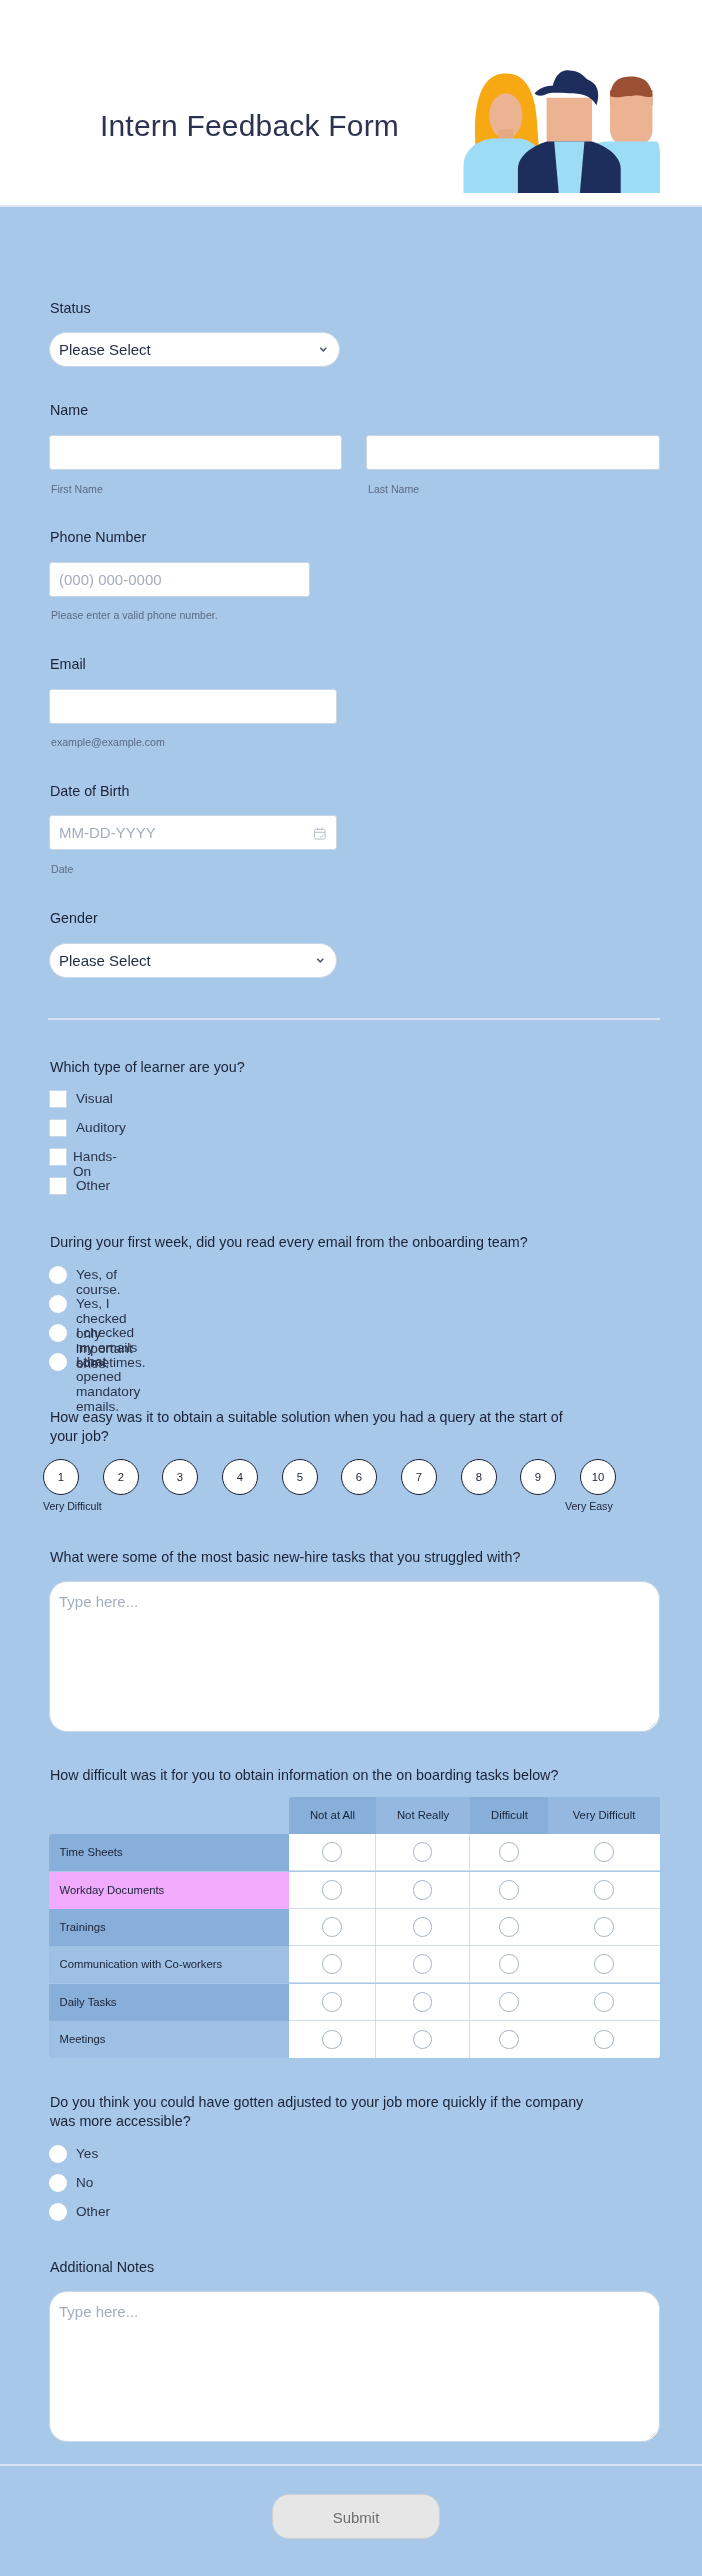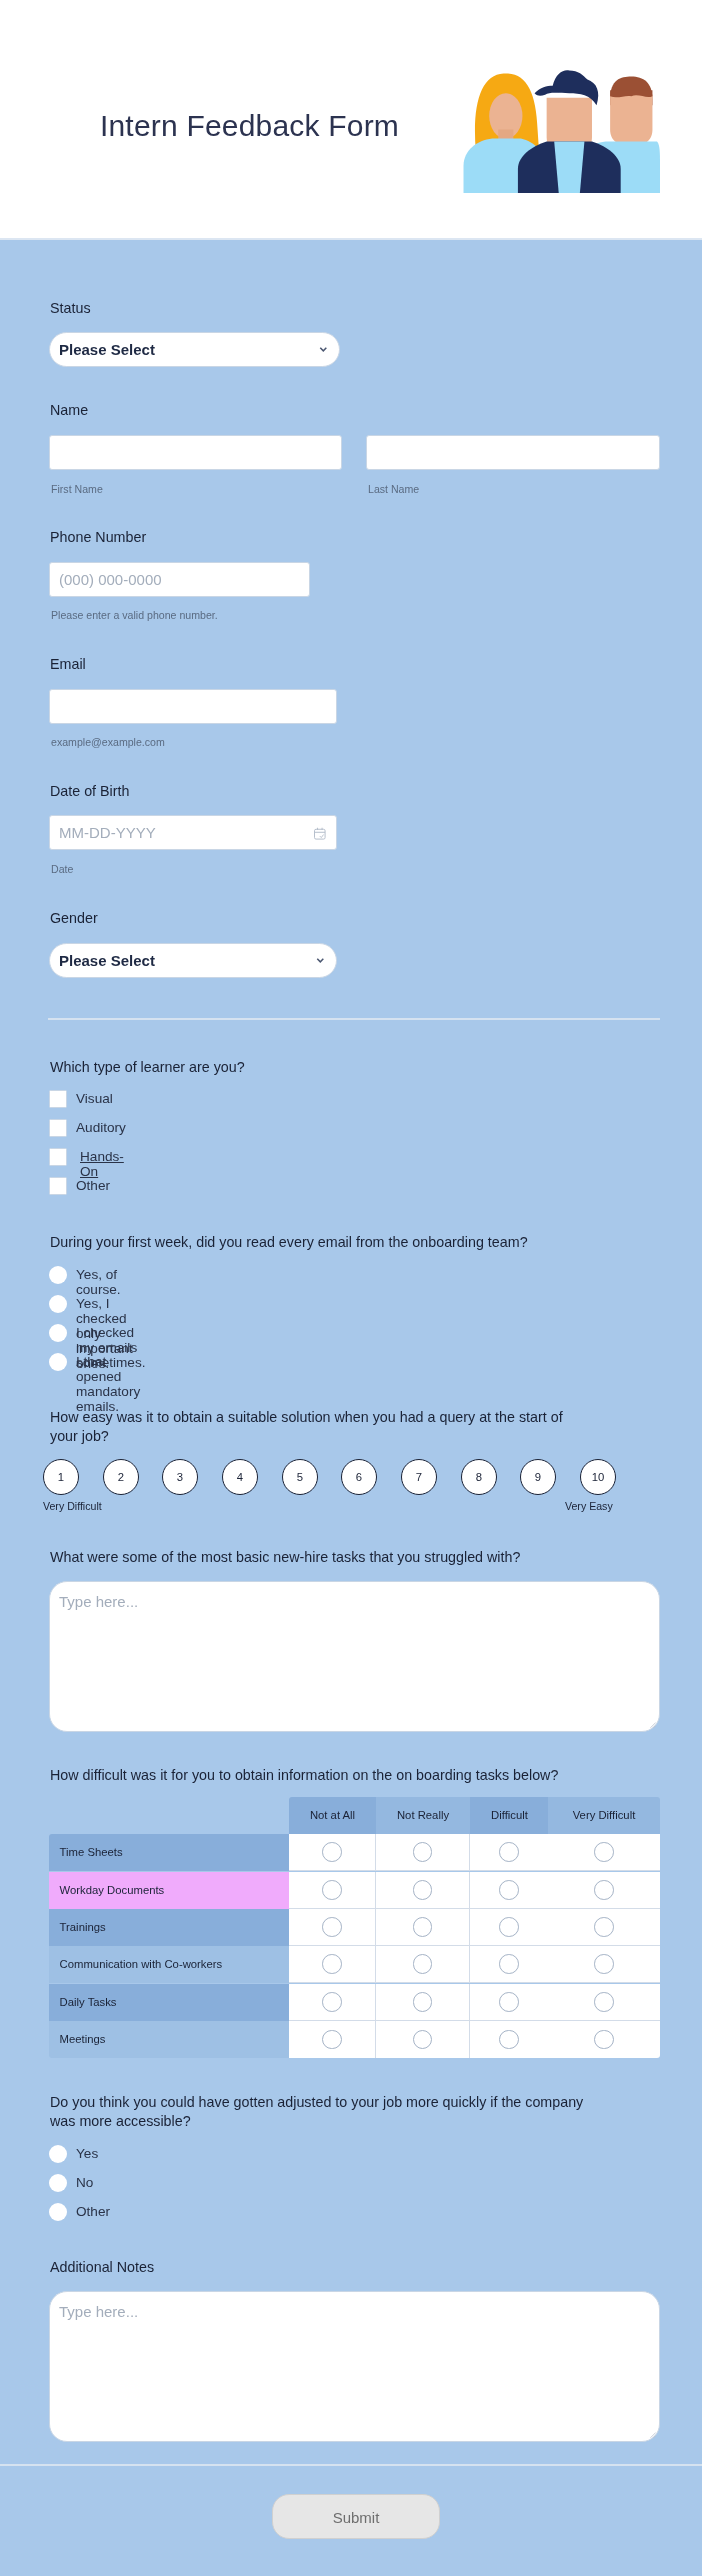--- a/index.html
+++ b/index.html
@@ -1,27 +1,27 @@
 <!DOCTYPE html>
 <html style="font-size:12px"><head>
 <meta charset="utf-8">
 <style>
   * { box-sizing: border-box; margin: 0; padding: 0; }
   html, body { width: 702px; height: 2576px; overflow: hidden; }
   body { font-family: "Liberation Sans", "DejaVu Sans", sans-serif; background: #A8C8EA; color: #1F2A44; position: relative; }
-  .header { position: absolute; left: 0; top: 0; width: 702px; height: 240px; background: #FFFFFF; border-bottom: 2.3px solid #DCE6F2; }
+  .header { position: absolute; left: 0; top: 0; width: 702px; height: 207px; background: #FFFFFF; border-bottom: 2.3px solid #DCE6F2; }
   .title { position: absolute; left: 91px; top: 109px; width: 317px; font-size: 30px; font-weight: 500; color: #2C3350; letter-spacing: 0.2px; text-align: center; }
   .illus { position: absolute; left: 462px; top: 69px; width: 198px; height: 124px; }
   .abs { position: absolute; }
   .label { font-size: 14.3px; color: #1A2236; }
   .sub { font-size: 10.6px; color: #5A6B82; }
   .input { background: #FFFFFF; border: 0.8px solid #C9D6E5; border-radius: 3px; height: 35px; }
   .ph { position: absolute; left: 9px; top: 8.3px; font-size: 15px; color: #A3ADBB; }
   .select { background: #FFFFFF; border: 0.8px solid #C9D6E5; border-radius: 18px; height: 35px; }
-  .select .val { position: absolute; left: 9px; top: 8.3px; font-size: 15px; color: #1F2A44; font-weight: bold; }
+  .select .val { position: absolute; left: 9px; top: 8.3px; font-size: 15px; color: #1F2A44; }
   .select .chev { position: absolute; right: 10.6px; top: 11.3px; width: 10.6px; height: 10.6px; }
   .divider { height: 1.5px; background: #D5E2F0; }
   .cb { width: 18px; height: 18px; background: #FFFFFF; border: 0.8px solid #C9D6E5; border-radius: 1.5px; }
   .rb { width: 18px; height: 18px; background: #FFFFFF; border-radius: 50%; }
   .opt { font-size: 13.6px; color: #2A3348; }
   .q { font-size: 14.3px; color: #1A2236; line-height: 19px; }
   .scale-c { width: 36px; height: 36px; border: 1.1px solid #1A2236; border-radius: 50%; background: #FFFFFF; text-align: center; line-height: 34px; font-size: 11.3px; color: #1A2236; }
   .textarea { background: #FFFFFF; border: 0.8px solid #C9D6E5; border-radius: 18px; }
   .textarea .ph { top: 10.6px; font-size: 15px; }
   .grip { position: absolute; right: 3px; bottom: 3px; width: 7.5px; height: 7.5px; }
@@ -109,21 +109,21 @@
   <div style="position:relative;height:29px;">
     <div class="cb abs" style="left:0;top:0;"></div>
     <span class="abs opt" style="left:27px;top:0.8px;">Visual</span>
   </div>
   <div style="position:relative;height:29px;">
     <div class="cb abs" style="left:0;top:0;"></div>
     <span class="abs opt" style="left:27px;top:0.8px;">Auditory</span>
   </div>
   <div style="position:relative;height:29.4px;">
     <div class="cb abs" style="left:0;top:0;"></div>
-    <span class="abs opt" style="left:31px;top:0.8px;text-decoration:underline;">Hands-On</span>
+    <span class="abs opt" style="left:24px;top:0.8px;">Hands-On</span>
   </div>
   <div style="position:relative;height:29px;">
     <div class="cb abs" style="left:0;top:0;"></div>
     <span class="abs opt" style="left:27px;top:0.8px;">Other</span>
   </div>
 </div>
 
 <div class="abs q" style="left:50px;top:1233px;">During your first week, did you read every email from the onboarding team?</div>
 <div class="abs" style="left:49px;top:1266px;">
   <div style="position:relative;height:29px;">

